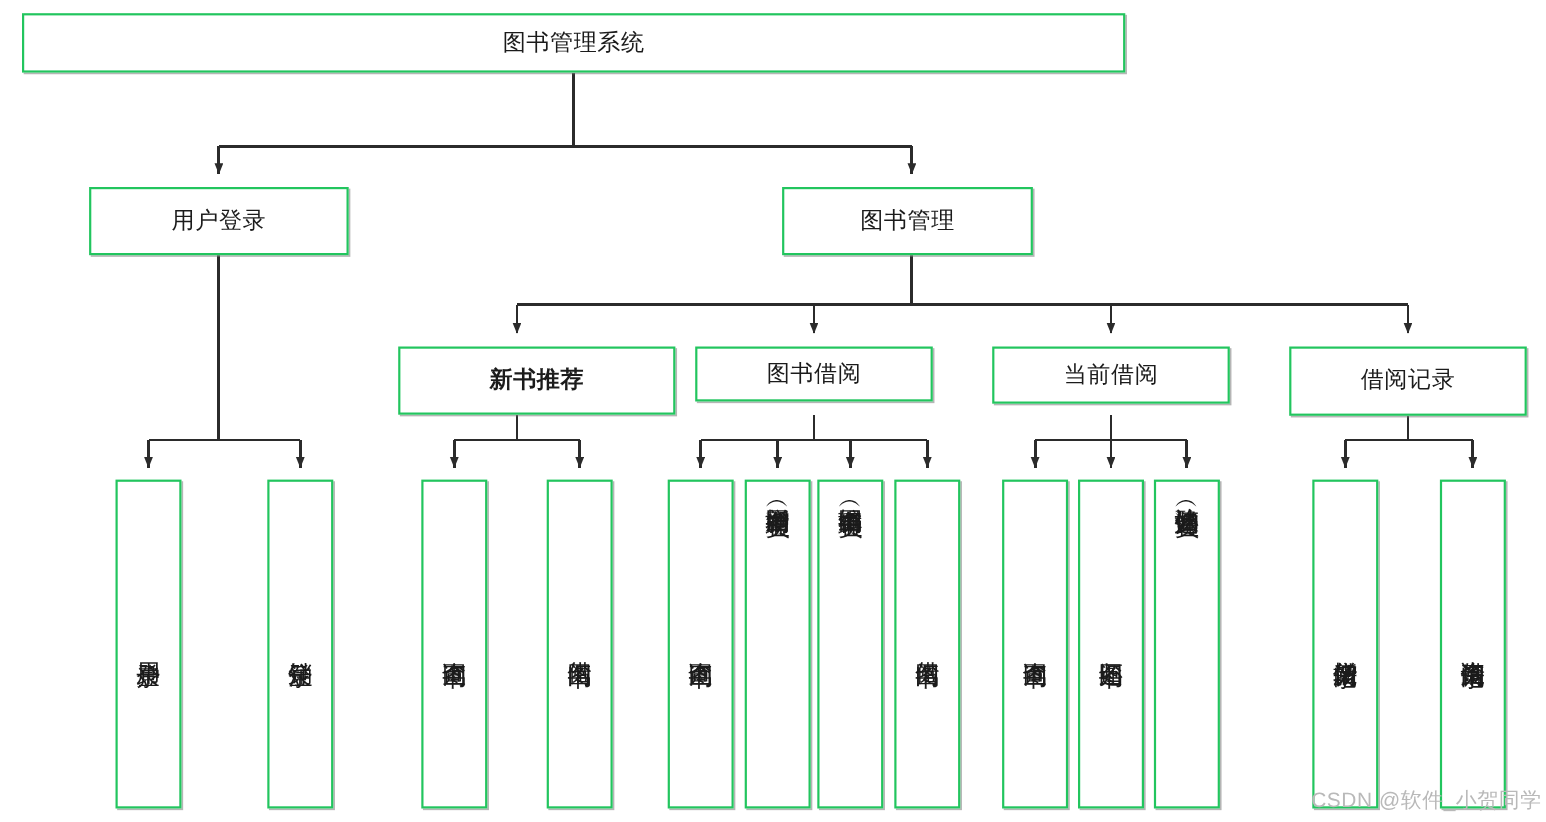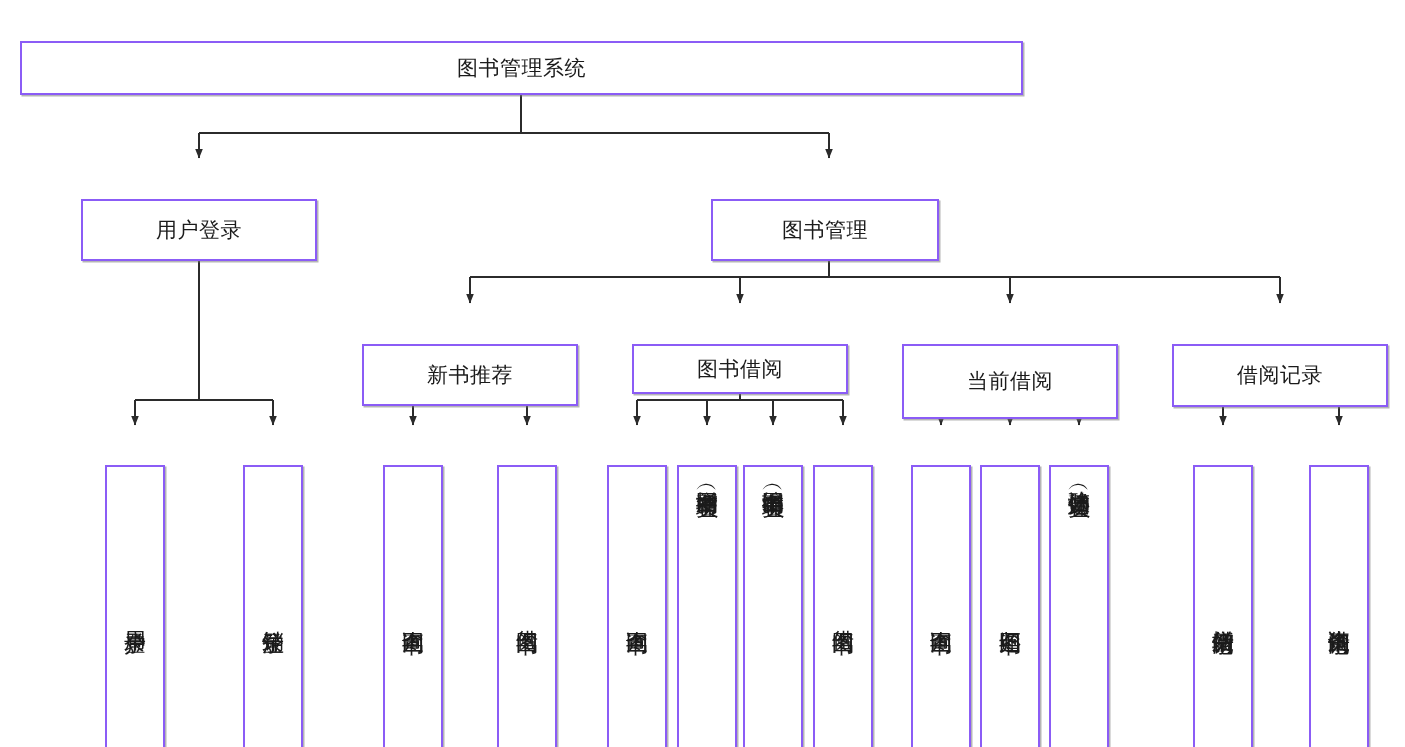--- a/index.html
+++ b/index.html
@@ -24,27 +24,26 @@
     left: 0;
     top: 0;
     width: 1405px;
     height: 747px;
     pointer-events: none;
   }
   .node {
     position: absolute;
     box-sizing: border-box;
     background: #ffffff;
-    border: 2px solid #8b5cf6;
+    border: 2px solid #22c55e;
     box-shadow: 1.5px 1.5px 0 rgba(120,120,120,0.55);
     display: flex;
     align-items: center;
     justify-content: center;
     z-index: 3;
-    margin-top: 29px;
   }
   .node-label {
     font-size: 21px;
     line-height: 1.15;
     letter-spacing: 0.5px;
     color: #1b1b1b;
     text-align: center;
     white-space: nowrap;
   }
   .node.leaf {
@@ -133,27 +132,27 @@
     <span class="node-label">图书管理系统</span>
   </div>
 
   <div class="node" style="left:81px; top:170px; width:236px; height:62px;">
     <span class="node-label">用户登录</span>
   </div>
   <div class="node" style="left:711px; top:170px; width:228px; height:62px;">
     <span class="node-label">图书管理</span>
   </div>
 
-  <div class="node" style="left:362px; top:315px; width:216px; height:62px;">
+  <div class="node" style="left:362px; top:315px; width:252px; height:62px;font-weight:bold;">
     <span class="node-label">新书推荐</span>
   </div>
   <div class="node" style="left:632px; top:315px; width:216px; height:50px;">
     <span class="node-label">图书借阅</span>
   </div>
-  <div class="node" style="left:902px; top:315px; width:216px; height:75px;">
+  <div class="node" style="left:902px; top:315px; width:216px; height:52px;">
     <span class="node-label">当前借阅</span>
   </div>
   <div class="node" style="left:1172px; top:315px; width:216px; height:63px;">
     <span class="node-label">借阅记录</span>
   </div>
 
   <div class="node leaf center-text" style="left:105px; top:436px; width:60px; height:299px;">
     <span class="node-label">用户登录</span>
   </div>
   <div class="node leaf center-text" style="left:243px; top:436px; width:60px; height:299px;">
@@ -190,14 +189,15 @@
     <span class="node-label">确认归还（管理员）</span>
   </div>
 
   <div class="node leaf center-text" style="left:1193px; top:436px; width:60px; height:299px;">
     <span class="node-label">新增借阅记录</span>
   </div>
   <div class="node leaf center-text" style="left:1309px; top:436px; width:60px; height:299px;">
     <span class="node-label">查询借阅记录</span>
   </div>
 
+  <div id="watermark" style="left:1192px; top:715px;">CSDN @软件_小贺同学</div>
 
 </div>
 
 </body></html>

